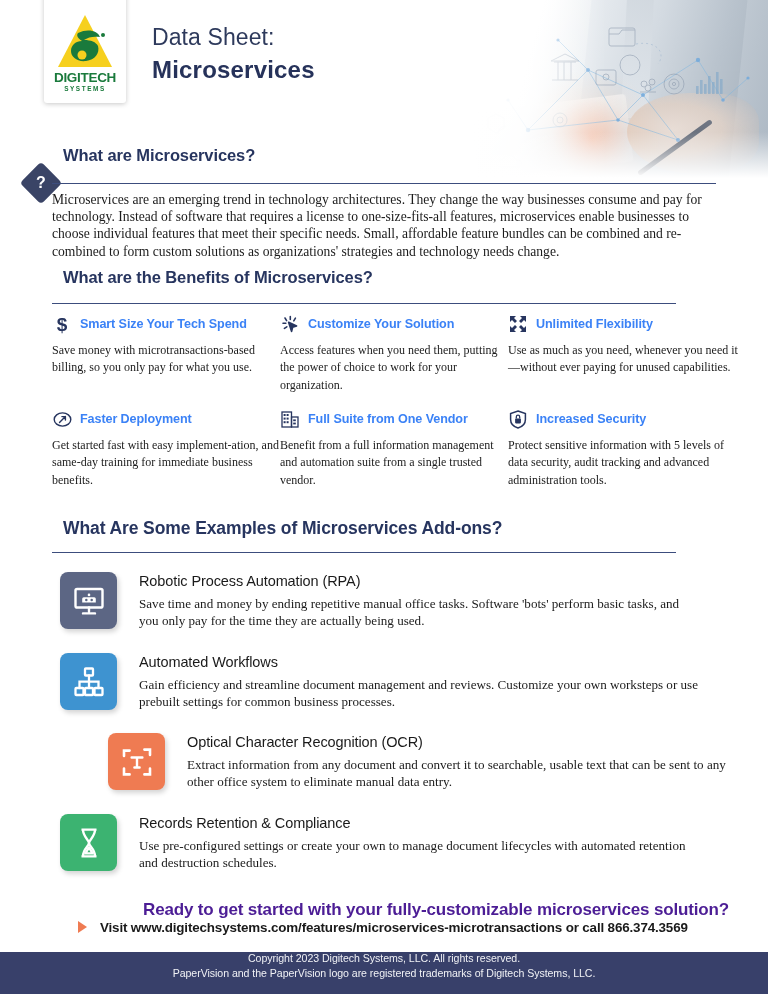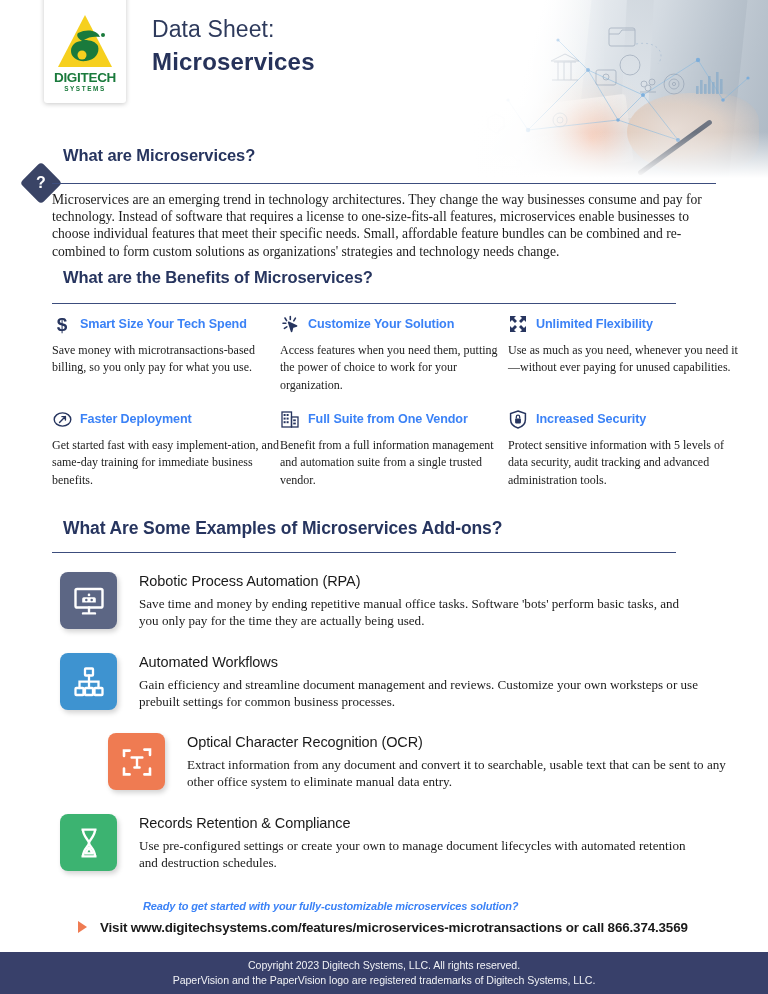--- a/index.html
+++ b/index.html
@@ -60,21 +60,21 @@
   .hero-photo svg.net{position:absolute;inset:0;width:100%;height:100%;}
 
   .logo-card{
     position:absolute;left:44px;top:-10px;width:82px;height:113px;
     background:#fff;border-radius:3px;
     box-shadow:0 1px 5px rgba(0,0,0,.22);
     display:flex;align-items:center;justify-content:center;
   }
   .logo-card svg{display:block;}
 
-  .hdr-text{position:absolute;left:152px;top:16px;}
+  .hdr-text{position:absolute;left:152px;top:24px;}
   .hdr-kicker{
     font-size:23px;color:#2e3a5c;letter-spacing:.1px;line-height:1.15;font-weight:400;
   }
   .hdr-title{
     font-size:24px;color:#26325a;font-weight:bold;letter-spacing:.2px;margin-top:7px;line-height:1.1;
   }
 
   
   .sec-h{
     position:absolute;font-size:16.5px;font-weight:bold;color:#27355f;letter-spacing:-0.1px;margin-left:11px;
@@ -118,32 +118,32 @@
   .addon .atitle{
     font-size:14.5px;font-weight:500;color:#1a1a1a;letter-spacing:-0.1px;line-height:1.2;
   }
   .addon .adesc{
     margin-top:6px;font-family:"Liberation Serif", serif;
     font-size:13.1px;line-height:16.4px;color:#1b1b1b;max-width:560px;
   }
 
   
   .cta-head{
-    position:absolute;font-size:11px;font-weight:bold;color:#3b82f6;letter-spacing:-0.15px;font-style:italic;
+    position:absolute;font-size:17px;font-weight:bold;color:#4c1d95;letter-spacing:-0.15px;
   }
   .cta-line{
     position:absolute;font-size:13.4px;font-weight:bold;color:#1a1a1a;letter-spacing:-0.15px;
   }
   .cta-arrow{position:absolute;width:0;height:0;
     border-left:9px solid #ef7b52;border-top:6px solid transparent;border-bottom:6px solid transparent;}
 
   
   .footer{
     position:absolute;left:0;bottom:0;width:768px;height:42px;background:#38406a;
-    display:flex;flex-direction:column;align-items:center;justify-content:center;gap:2px;
+    display:flex;flex-direction:column;align-items:center;gap:2px;
   }
   .footer div{color:#f0f1f5;font-size:10.6px;line-height:13px;letter-spacing:-0.05px;}
 </style>
 </head>
 <body>
 
 <div class="page">
 
   <div class="header">
 

